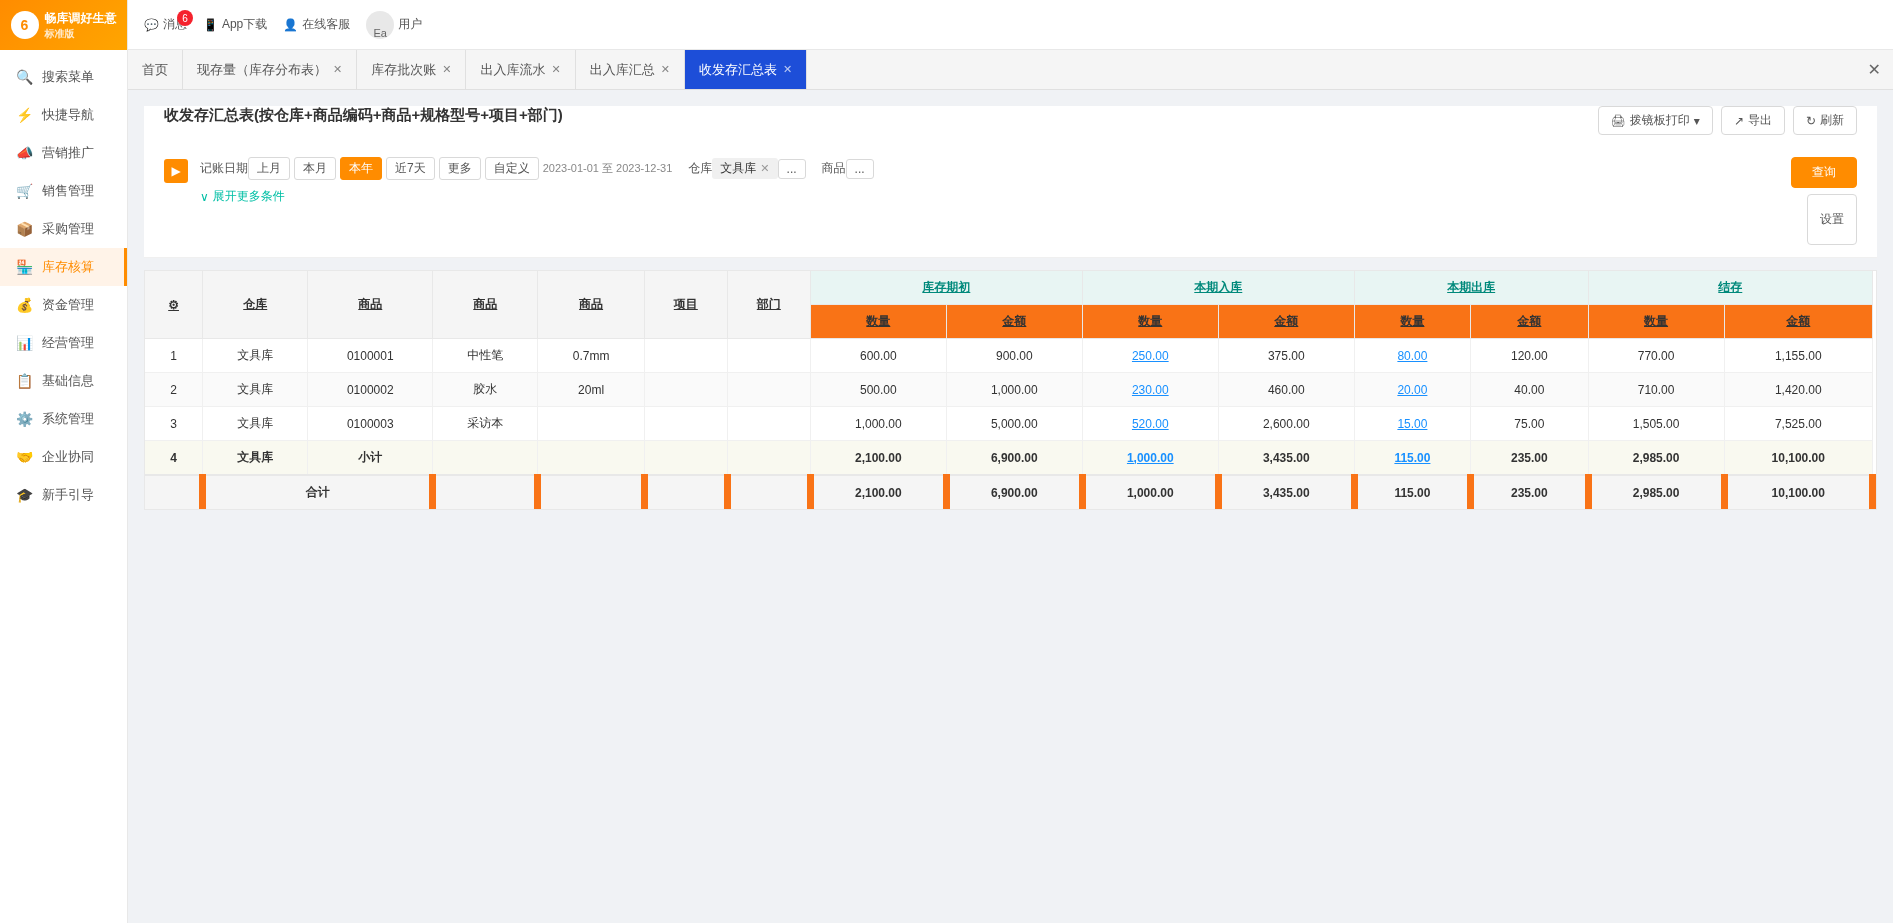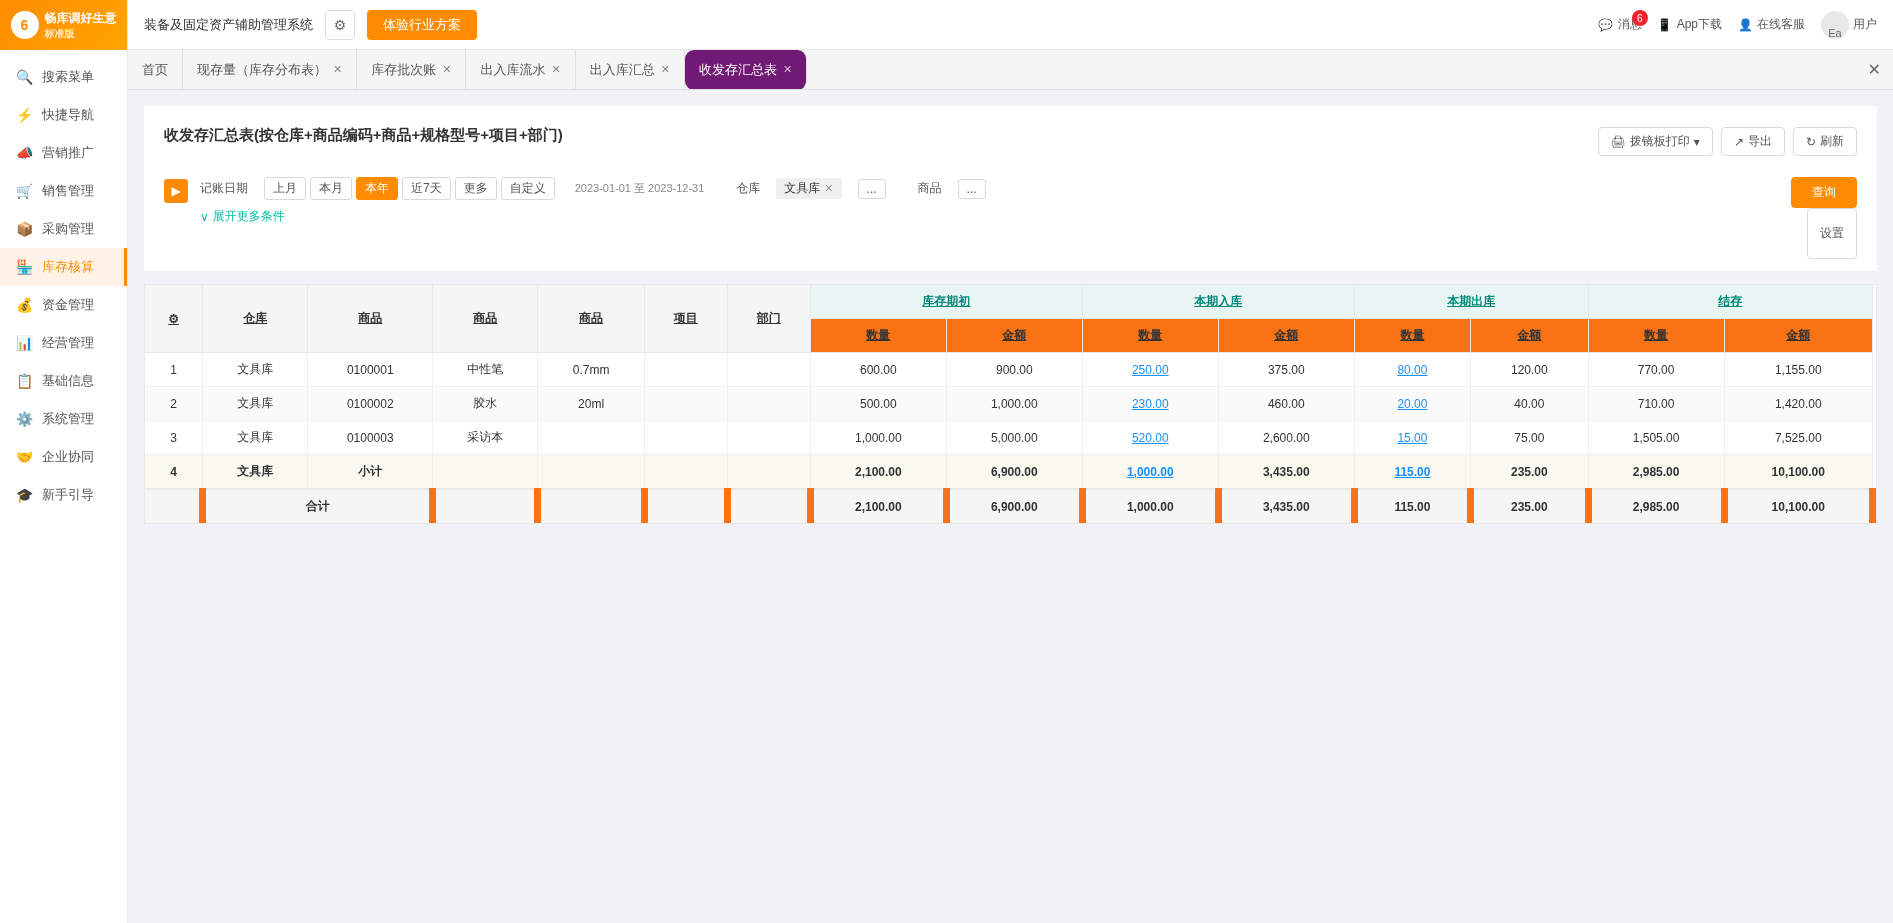--- a/index.html
+++ b/index.html
@@ -22,31 +22,31 @@
     .settings-btn { width: 30px; height: 30px; display: flex; align-items: center; justify-content: center; border: 1px solid #ddd; border-radius: 4px; cursor: pointer; color: #666; font-size: 14px; }
     .try-btn { background: #ff8c00; color: #fff; border: none; border-radius: 4px; padding: 6px 16px; font-size: 13px; cursor: pointer; }
     .top-header-right { display: flex; align-items: center; gap: 16px; }
     .header-action { display: flex; align-items: center; gap: 4px; cursor: pointer; color: #555; font-size: 12px; position: relative; }
     .badge { position: absolute; top: -6px; right: -6px; background: #f5222d; color: #fff; border-radius: 10px; font-size: 10px; min-width: 16px; height: 16px; display: flex; align-items: center; justify-content: center; padding: 0 3px; }
     .user-avatar { width: 28px; height: 28px; background: #e8e8e8; border-radius: 50%; display: flex; align-items: flex-end; justify-content: center; font-size: 11px; color: #666; }
 
     
     .tab-bar { position: fixed; left: 128px; top: 50px; right: 0; height: 40px; background: #f5f5f5; border-bottom: 1px solid #e0e0e0; display: flex; align-items: center; z-index: 98; overflow: hidden; }
     .tab-item { display: flex; align-items: center; padding: 0 14px; height: 40px; cursor: pointer; color: #555; font-size: 13px; border-right: 1px solid #e0e0e0; white-space: nowrap; gap: 6px; }
-    .tab-item.active { background: #701a75; color: #fff; border-radius: 9px; }
+    .tab-item.active { background: #1d4ed8; color: #fff; }
     .tab-close { font-size: 11px; color: inherit; opacity: 0.7; }
     .tab-bar-close { margin-left: auto; padding: 0 12px; cursor: pointer; color: #666; font-size: 16px; }
 
     
     .main-content { margin-left: 128px; margin-top: 90px; padding: 16px; }
     .page-title { font-size: 15px; font-weight: bold; color: #333; margin-bottom: 12px; }
 
     
     .filter-area { background: #fff; padding: 12px 20px; border-bottom: 1px solid #f0f0f0; }
-    .filter-row { display: flex; align-items: center; gap: 16px; flex-wrap: wrap; }
+    .filter-row { display: flex; align-items: center; gap: 0; flex-wrap: wrap; }
     .filter-label { color: #555; font-size: 12px; white-space: nowrap; }
     .date-btns { display: flex; align-items: center; gap: 4px; }
     .date-btn { padding: 2px 8px; border: 1px solid #d9d9d9; border-radius: 3px; cursor: pointer; font-size: 12px; background: #fff; color: #555; }
     .date-btn.active { background: #ff8c00; color: #fff; border-color: #ff8c00; }
     .date-range { font-size: 11px; color: #888; margin-left: 4px; }
     .warehouse-tag { background: #f0f0f0; padding: 2px 8px; border-radius: 3px; display: flex; align-items: center; gap: 4px; font-size: 12px; }
     .tag-close { cursor: pointer; color: #999; font-size: 11px; }
     .filter-more-btn { padding: 2px 8px; border: 1px solid #d9d9d9; border-radius: 3px; cursor: pointer; font-size: 12px; background: #fff; color: #555; }
     .expand-btn { color: #00bfa5; cursor: pointer; font-size: 12px; display: flex; align-items: center; gap: 4px; margin-top: 8px; }
 
@@ -57,21 +57,21 @@
 
     
     .table-container { background: #fff; margin-top: 12px; border: 1px solid #e8e8e8; overflow-x: auto; }
     table { width: 100%; border-collapse: collapse; font-size: 12px; }
     thead tr th { background: #f5f5f5; padding: 8px 10px; border-bottom: 1px solid #e8e8e8; border-right: 1px solid #e8e8e8; text-align: center; white-space: nowrap; color: #333; font-weight: bold; text-decoration: underline; }
     thead tr.sub-header th { background: #f97316; }
     tbody tr td { padding: 8px 10px; border-bottom: 1px solid #f0f0f0; border-right: 1px solid #f0f0f0; text-align: center; color: #333; }
     tbody tr.subtotal td { background: #f9f9f0; font-weight: bold; }
     .underline { text-decoration: underline; color: #1890ff; cursor: pointer; }
     tfoot tr td { background: #f5f5f5; padding: 8px 10px; border-top: 2px solid #e8e8e8; border-right: 7px solid #f97316; text-align: center; font-weight: bold; color: #333; }
-    .page-header-row { display: flex; align-items: center; justify-content: space-between; background: #fff; padding: 20px 20px 8px; }
+    .page-header-row { display: flex; align-items: flex-start; justify-content: space-between; background: #fff; padding: 0 20px 8px; }
 
     
     th.group-header { background: #e8f5f3; color: #00897b; }
 
     
     tbody tr:nth-child(odd) { background: #fff; }
     tbody tr:nth-child(even) { background: #fafafa; }
     tbody tr.subtotal { background: #fff8e6 !important; }
   </style>
 </head>
@@ -131,27 +131,20 @@
       <span>企业协同</span>
     </div>
     <div class="sidebar-item">
       <span class="si-icon">🎓</span>
       <span>新手引导</span>
     </div>
   </nav>
 </div>
 
 <div class="top-header">
-  <div class="top-header-left">
-    <span class="system-name">装备及固定资产辅助管理系统</span>
-    <div class="settings-btn">
-      <span>⚙</span>
-    </div>
-    <button class="try-btn">体验行业方案</button>
-  </div>
   <div class="top-header-right">
     <div class="header-action">
       <span>💬</span>
       <span>消息</span>
       <span class="badge">6</span>
     </div>
     <div class="header-action">
       <span>📱</span>
       <span>App下载</span>
     </div>
@@ -245,21 +238,21 @@
           <button class="filter-more-btn">...</button>
         </div>
         <div style="margin-top:8px;">
           <span class="expand-btn">
             <span>∨</span>
             <span>展开更多条件</span>
           </span>
         </div>
       </div>
 
-      <div style="display:flex; flex-direction:column; align-items:flex-end; flex-shrink:0;">
+      <div style="display:flex; flex-direction:column; align-items:flex-end; gap:6px; flex-shrink:0;">
         <button class="action-btn primary" style="border-radius:4px; padding:6px 20px;">查询</button>
         <button class="action-btn" style="padding:16px 12px;">设置</button>
       </div>
     </div>
   </div>
 
   <div class="table-container">
     <table>
       <thead>
         <tr>

